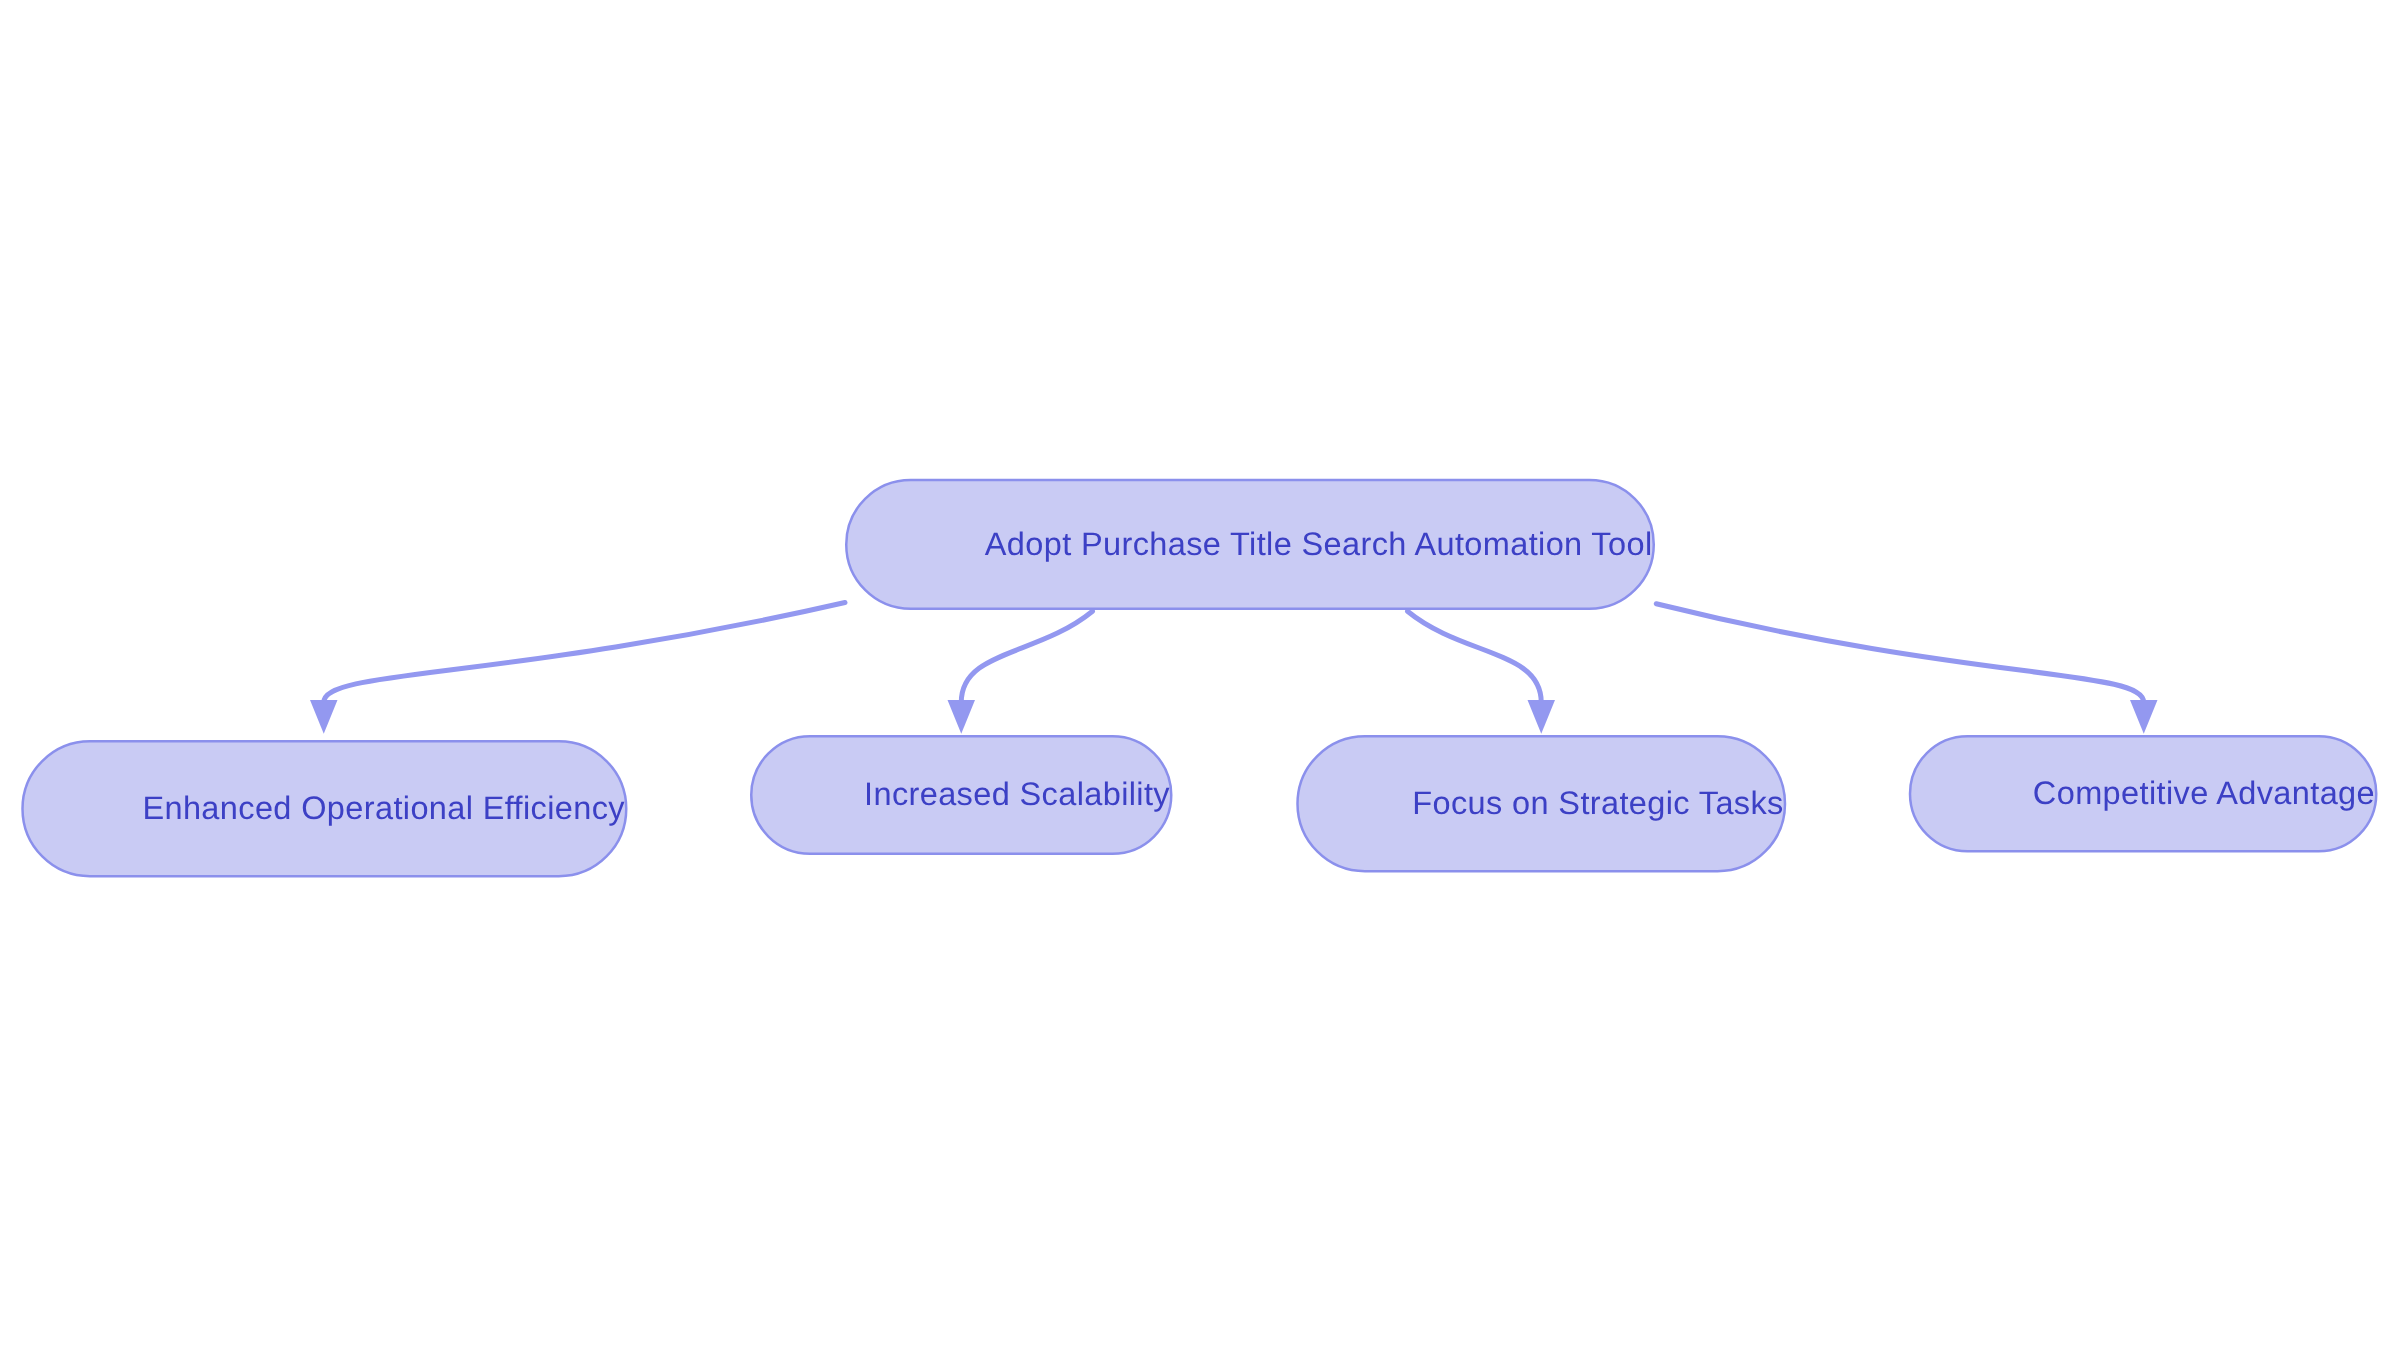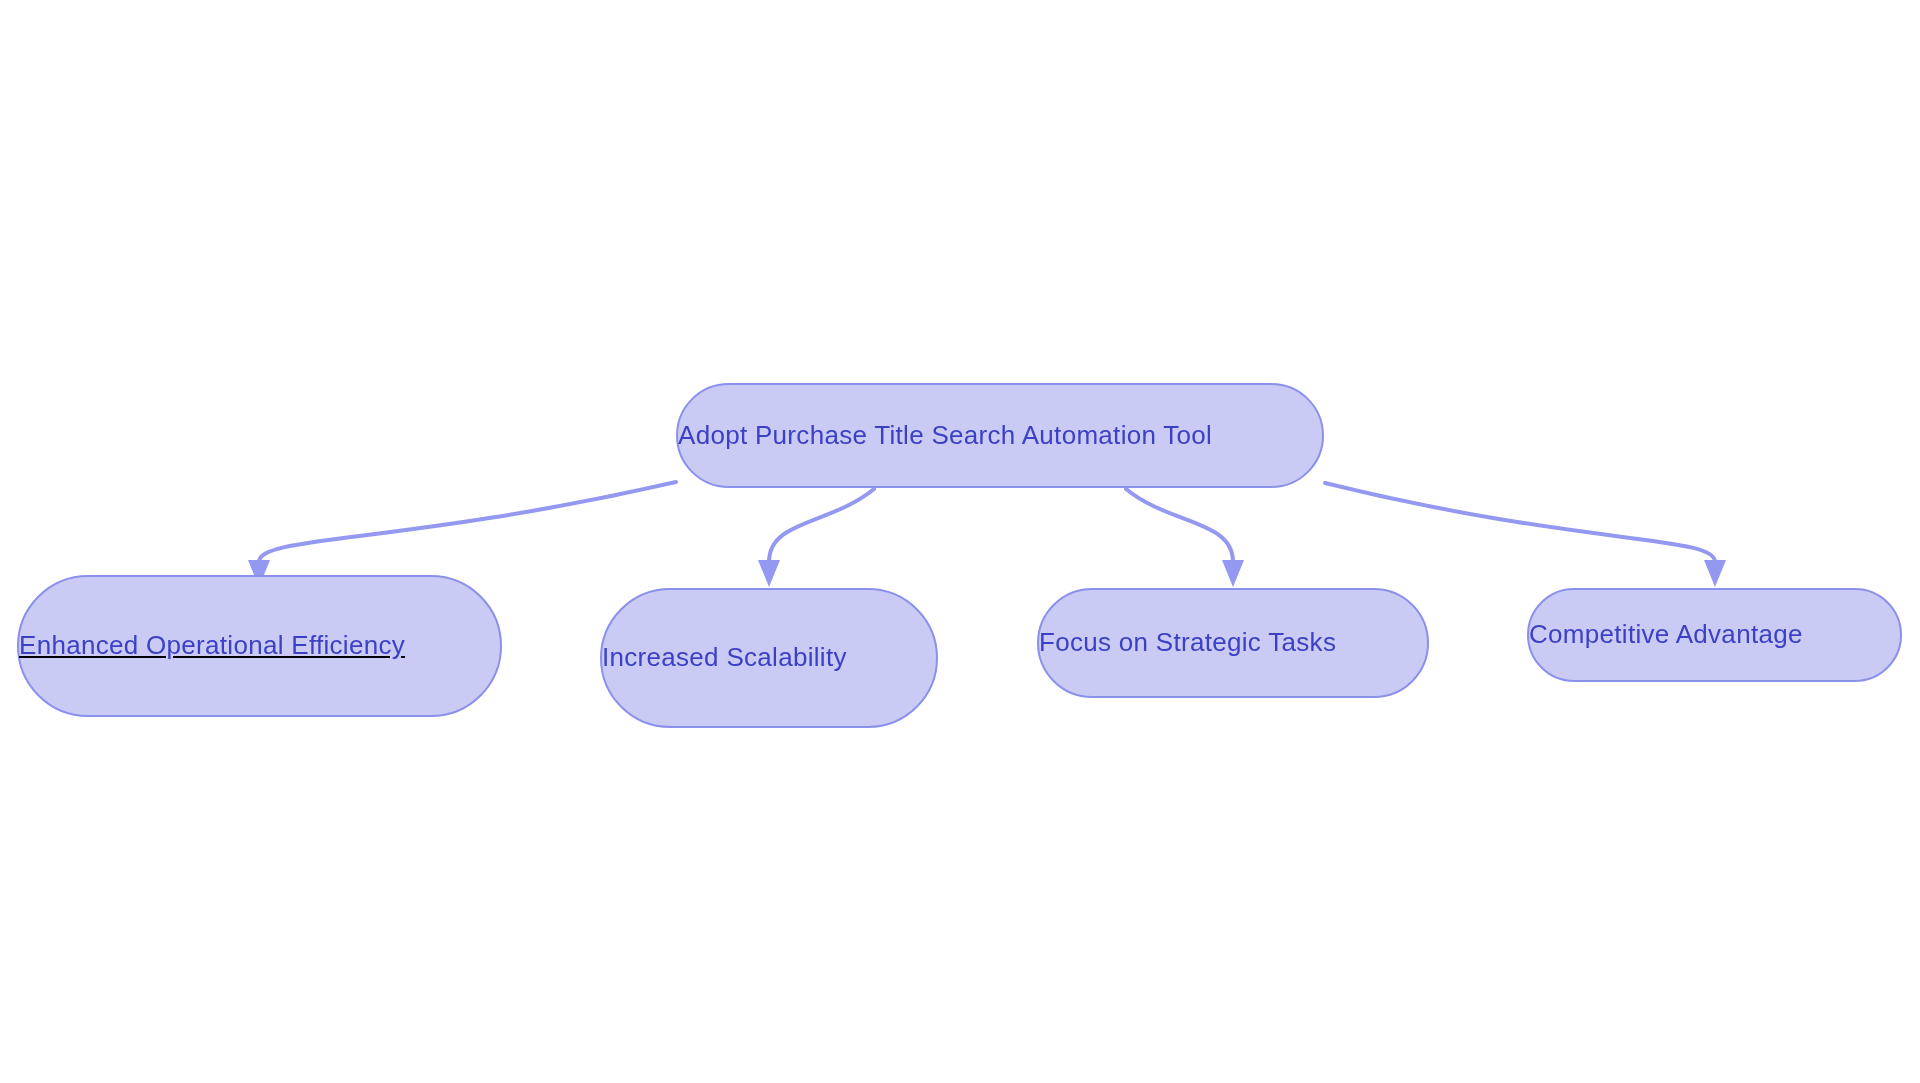--- a/index.html
+++ b/index.html
@@ -34,21 +34,21 @@
   }
   .node {
     position: absolute;
     z-index: 2;
     box-sizing: border-box;
     background: var(--node-fill, #c9cbf4);
     border: 2px solid var(--node-border, #8b90ec);
     border-radius: 999px;
     display: flex;
     align-items: center;
-    justify-content: flex-start;
+    justify-content: flex-end;
     text-align: center;
   }
   .node-label {
     color: var(--node-text, #3c40c5);
     font-size: 26px;
     font-weight: 500;
     letter-spacing: 0.3px;
     line-height: 1.2;
     white-space: nowrap;
   }
@@ -69,25 +69,25 @@
     <polygon class="arrowhead" points="1222,560 1244,560 1233,587"></polygon>
 
     <path class="edge-path" d="M 1325,483 C 1580,546 1715,535 1715,562"></path>
     <polygon class="arrowhead" points="1704,560 1726,560 1715,587"></polygon>
   </svg>
 
   <div class="node" style="left:676px; top:383px; width:648px; height:105px;">
     <span class="node-label">Adopt Purchase Title Search Automation Tool</span>
   </div>
 
-  <div class="node" style="left:17px; top:575px; width:485px; height:142px;text-decoration:underline;">
+  <div class="node" style="left:17px; top:592px; width:485px; height:110px;">
     <span class="node-label">Enhanced Operational Efficiency</span>
   </div>
 
-  <div class="node" style="left:600px; top:588px; width:338px; height:140px;">
+  <div class="node" style="left:600px; top:588px; width:338px; height:96px;">
     <span class="node-label">Increased Scalability</span>
   </div>
 
   <div class="node" style="left:1037px; top:588px; width:392px; height:110px;">
     <span class="node-label">Focus on Strategic Tasks</span>
   </div>
 
   <div class="node" style="left:1527px; top:588px; width:375px; height:94px;">
     <span class="node-label">Competitive Advantage</span>
   </div>

